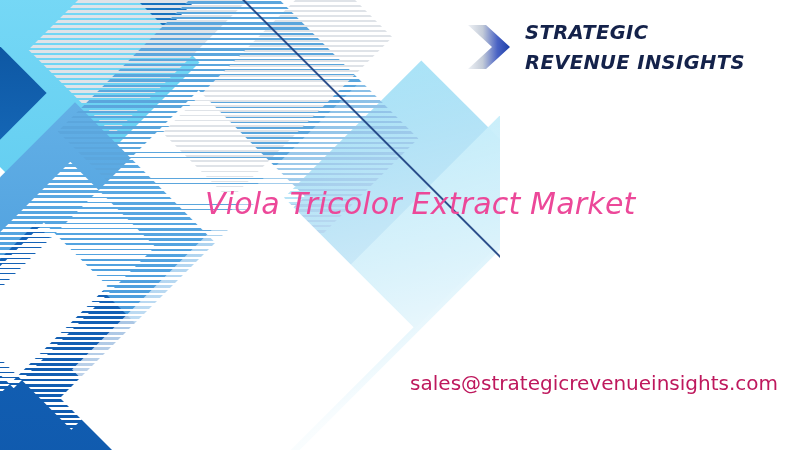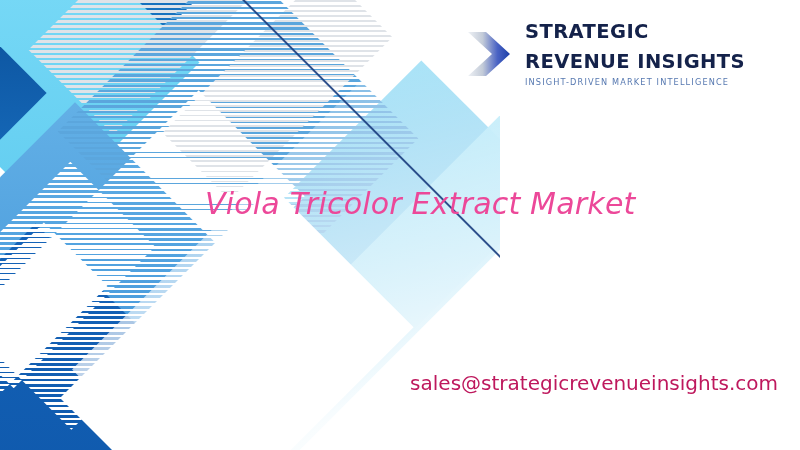--- a/index.html
+++ b/index.html
@@ -147,21 +147,21 @@
     position:absolute;left:60px;top:398px;
     width:300px;height:200px;
     background:#ffffff;
     transform:rotate(-45deg);
     transform-origin:top left;
   }
 
   
   .logo{
     position:absolute;right:55px;top:22px;
-    display:flex;align-items:center;gap:13px;
+    display:flex;align-items:flex-end;gap:13px;font-style:italic;
   }
   .logo-mark{width:46px;height:50px;flex:0 0 auto;}
   .logo-text{display:flex;flex-direction:column;line-height:1;}
   .logo-line1,.logo-line2{
     font-family:"DejaVu Sans", sans-serif;
     font-weight:bold;
     font-size:19.5px;
     letter-spacing:.4px;
     color:#14224a;
   }
@@ -239,21 +239,20 @@
             <stop offset="70%" stop-color="#4a63c4"></stop>
             <stop offset="100%" stop-color="#1c3fa8"></stop>
           </linearGradient>
         </defs>
         <path d="M2,3 L20,3 L44,25 L20,47 L2,47 L26,25 Z" fill="url(#chevGrad)"></path>
       </svg>
     </span>
     <span class="logo-text">
       <span class="logo-line1">STRATEGIC</span>
       <span class="logo-line2">REVENUE INSIGHTS</span>
-      <span class="logo-tagline">INSIGHT-DRIVEN MARKET INTELLIGENCE</span>
     </span>
   </div>
 
   <div class="title">Viola Tricolor Extract Market</div>
 
   <div class="email">sales@strategicrevenueinsights.com</div>
 
 </div>
 
 </body></html>

